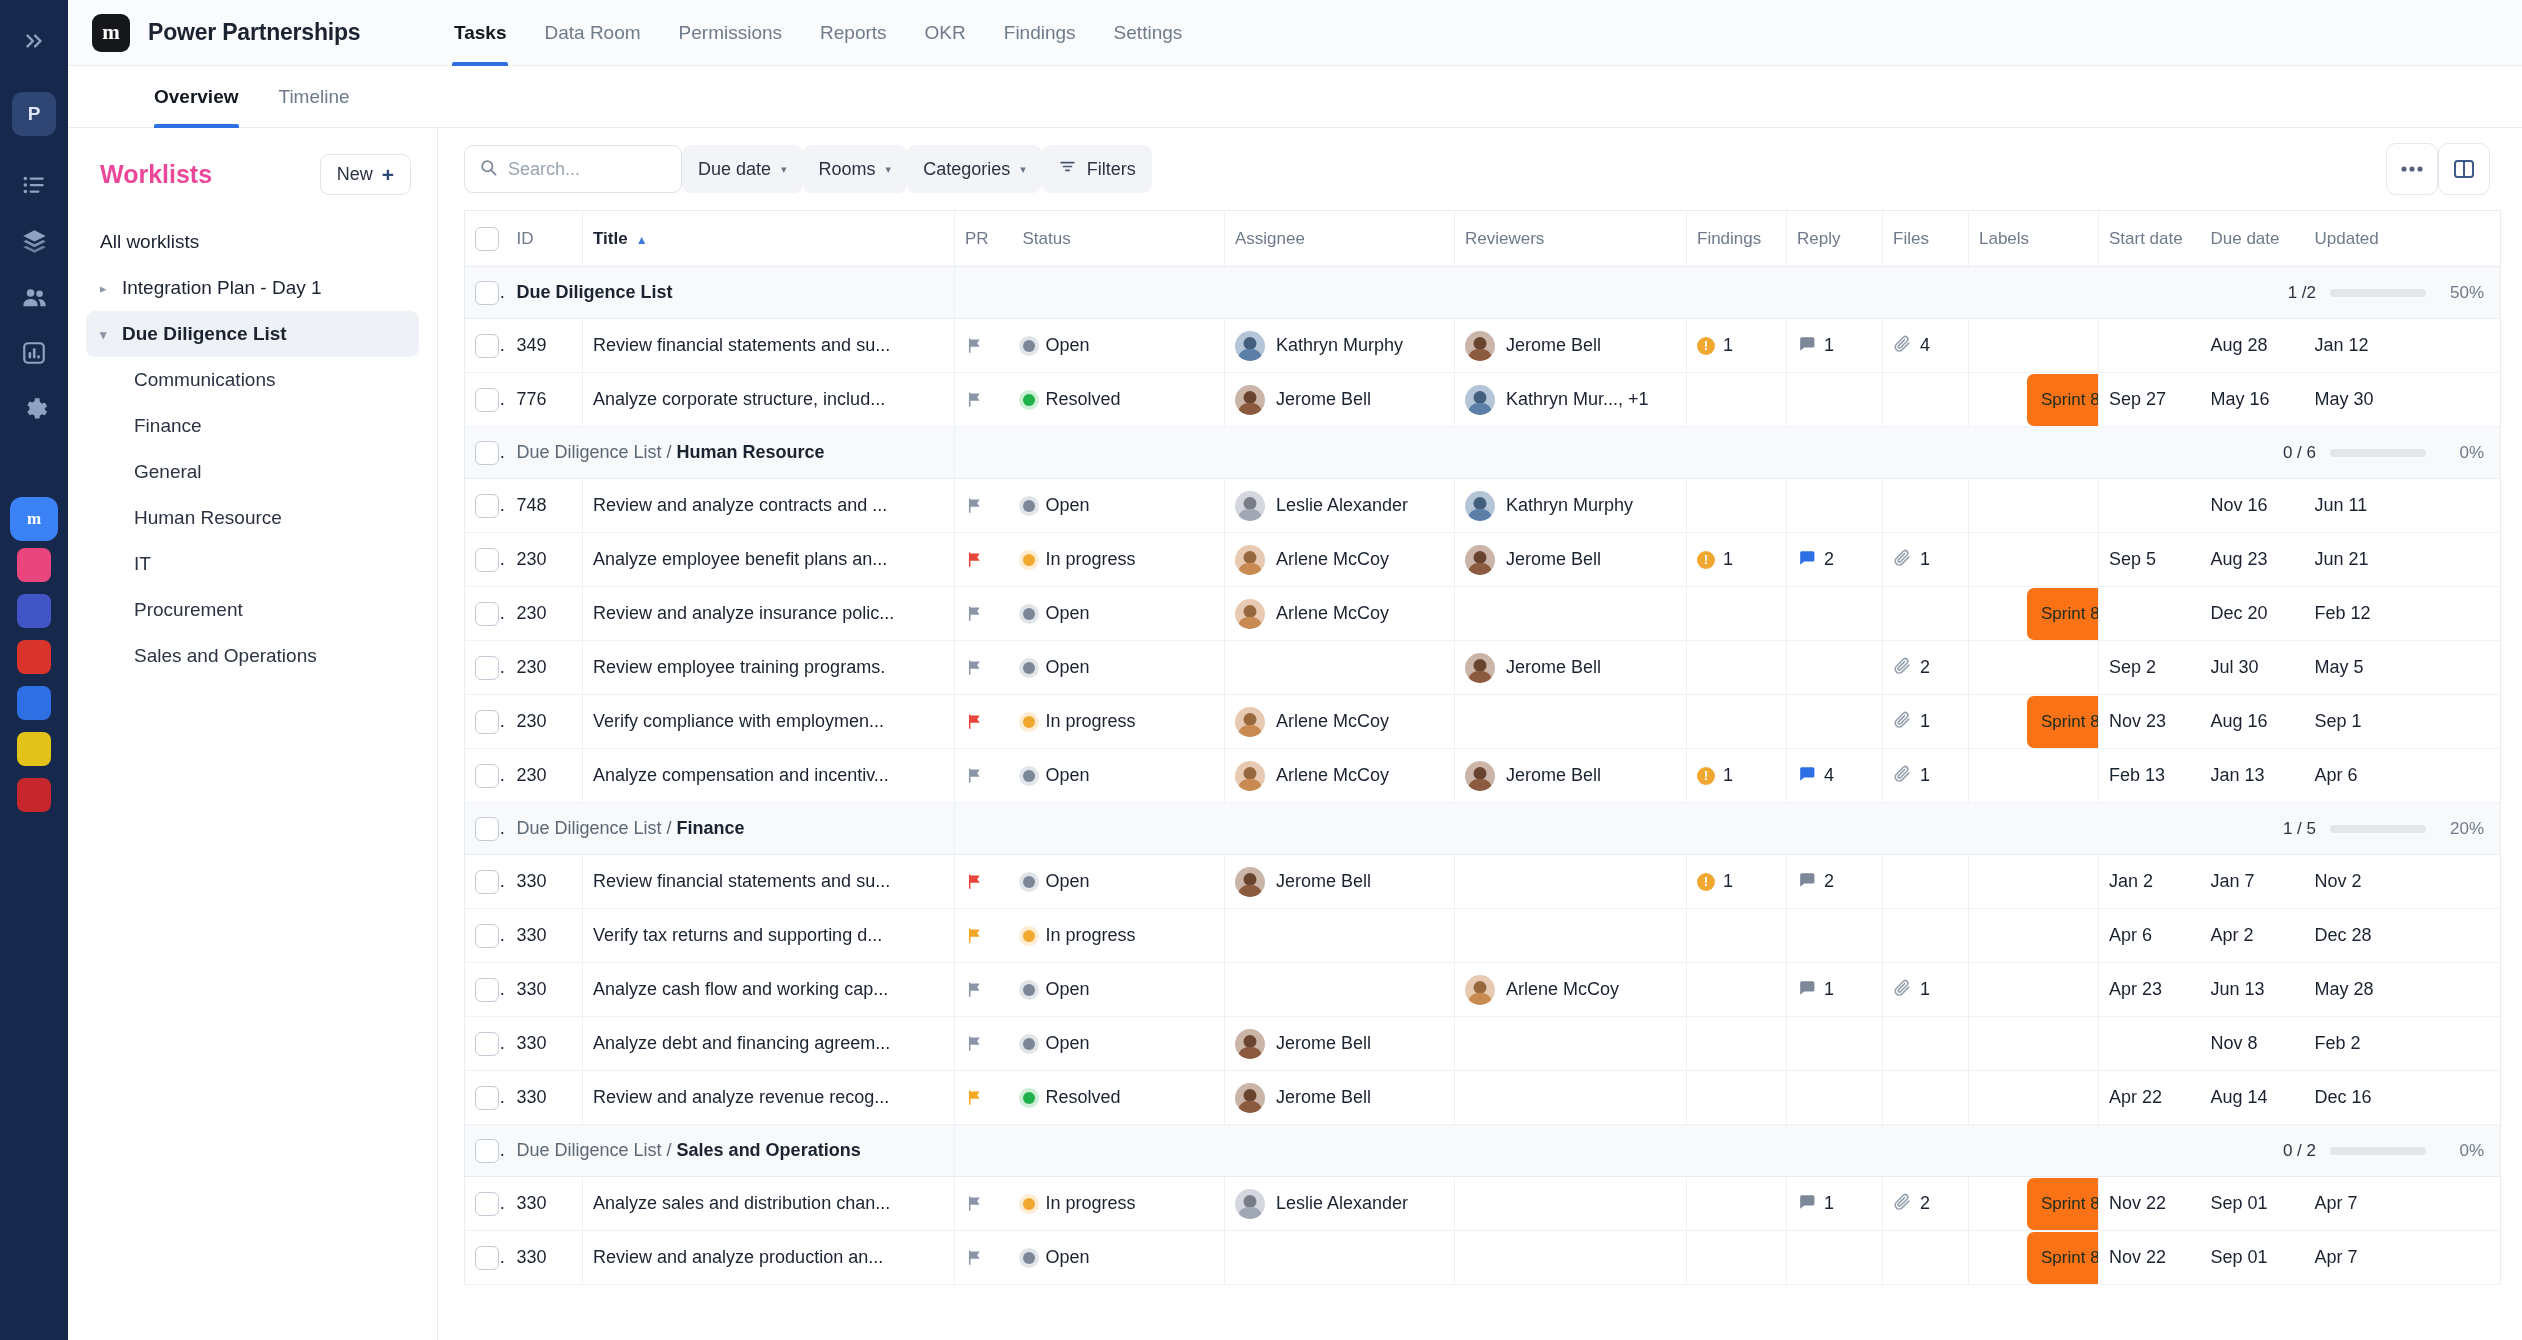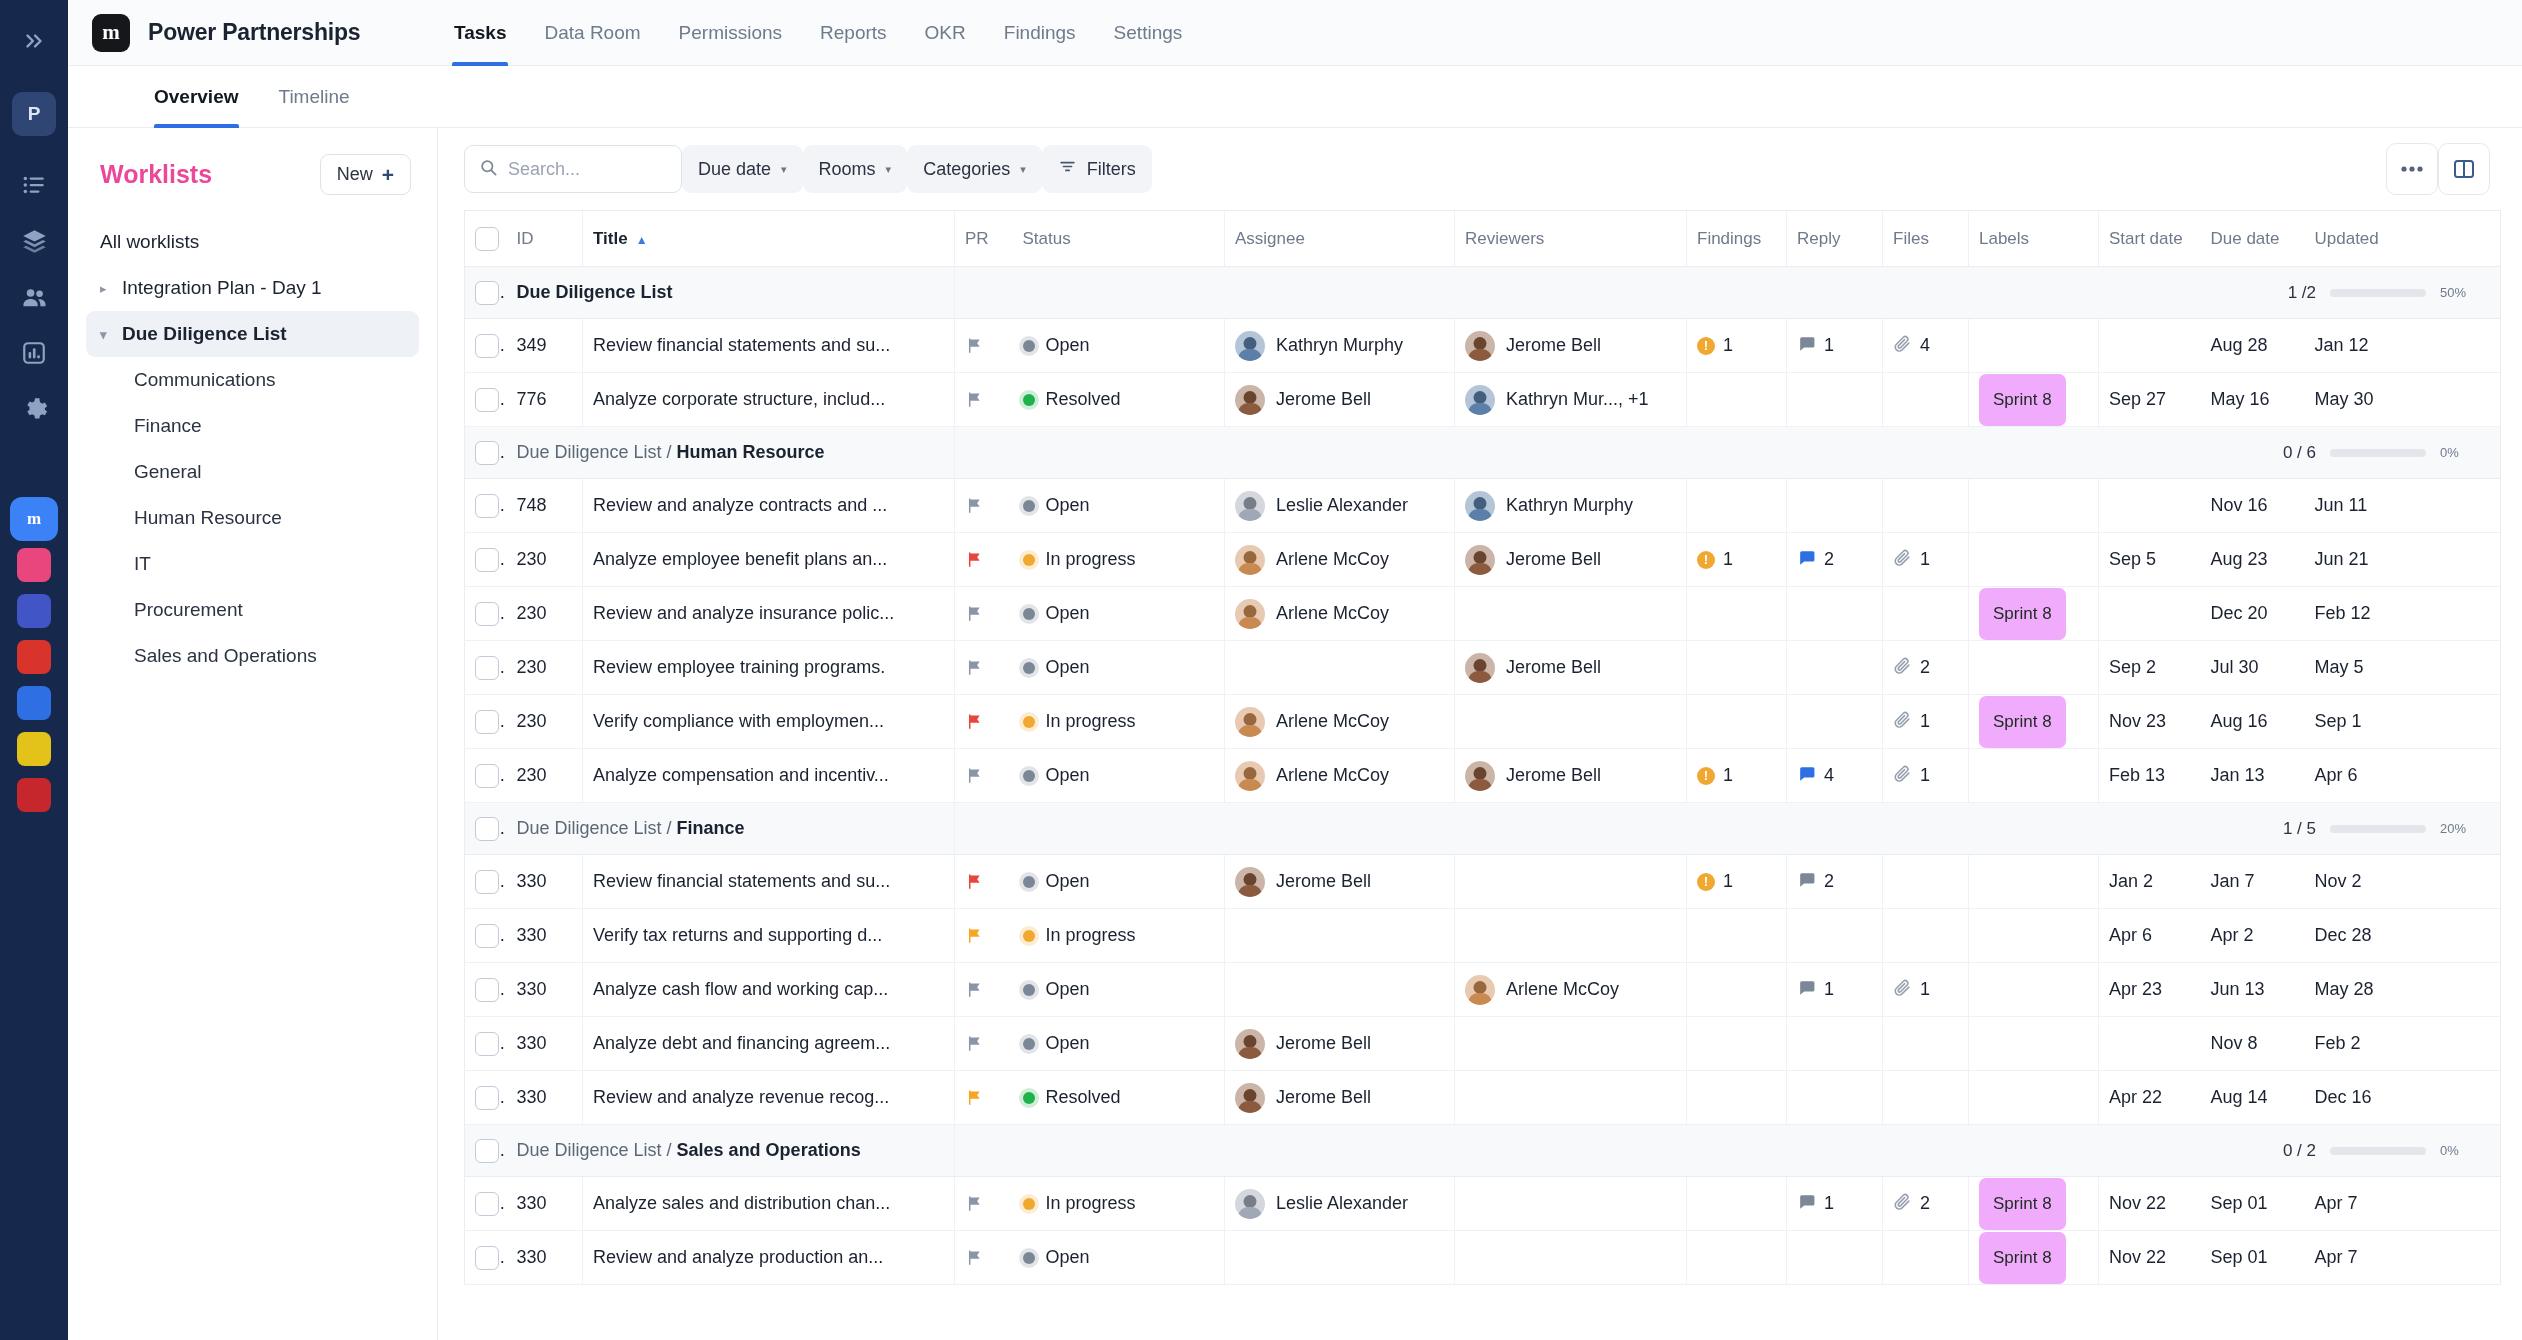--- a/index.html
+++ b/index.html
@@ -191,33 +191,33 @@
     position: absolute; left: 50%; bottom: -5px; width: 24px; height: 17px;
     border-radius: 10px 10px 3px 3px; transform: translateX(-50%);
   }
   .dot { width: 12px; height: 12px; border-radius: 50%; display: inline-block; position: relative; }
   .dot::after {
     content:""; position:absolute; left:-4px; top:-4px; right:-4px; bottom:-4px;
     border-radius:50%; opacity:.22; background: currentColor;
   }
   .badge {
     display:inline-block; padding: 16px 14px; border-radius: 7px; font-size: 17px;
-    background: #f0abfc; color: #1d2b20;
+    background: #f97316; color: #1d2b20; margin-left: 48px;
   }
   .pill-num { display: flex; align-items: center; gap: 8px; font-size: 18px; }
   .warn-ico {
     width: 18px; height: 18px; border-radius: 50%; background: #f0a831;
     color: #fff; font-size: 13px; font-weight: 700; line-height: 18px;
     text-align: center; display: inline-block;
   }
   .prog-wrap { display: flex; align-items: center; justify-content: flex-end; gap: 14px; padding-right: 6px; }
   .prog-frac { font-size: 17px; color: #2b3342; text-align: center; }
   .prog-bar { width: 96px; height: 8px; border-radius: 5px; background: #e3e7ec; overflow: hidden; }
   .prog-fill { height: 100%; border-radius: 5px; background: #22b14c; }
-  .prog-pct { font-size: 13px; color: #6f7a8b; min-width: 44px; }
+  .prog-pct { font-size: 17px; color: #6f7a8b; min-width: 44px; text-align: right; }
 
   .flag svg { display: block; }
 </style>
 </head>
 <body>
 
 <div class="app">
 
   <div class="rail">
     <div class="rail-btn">

